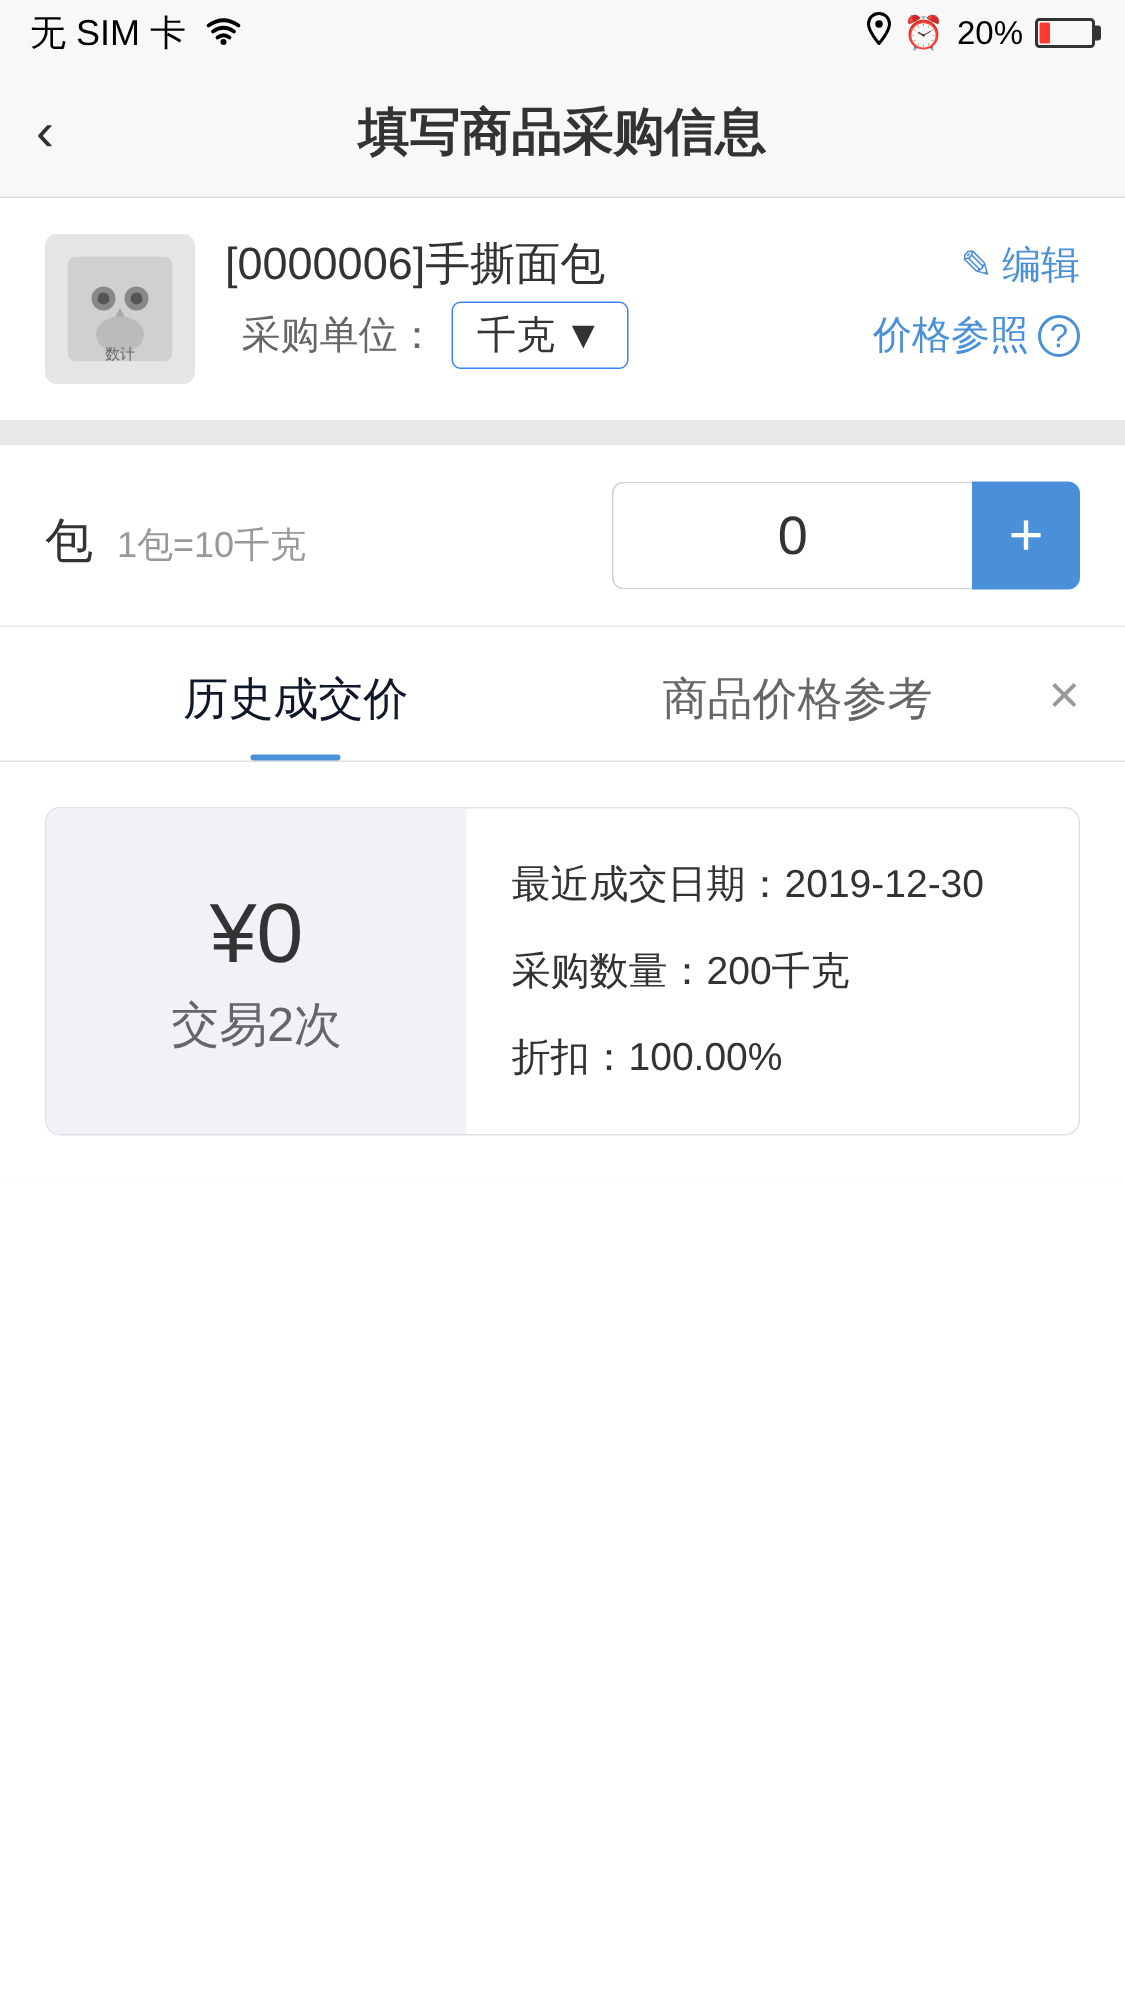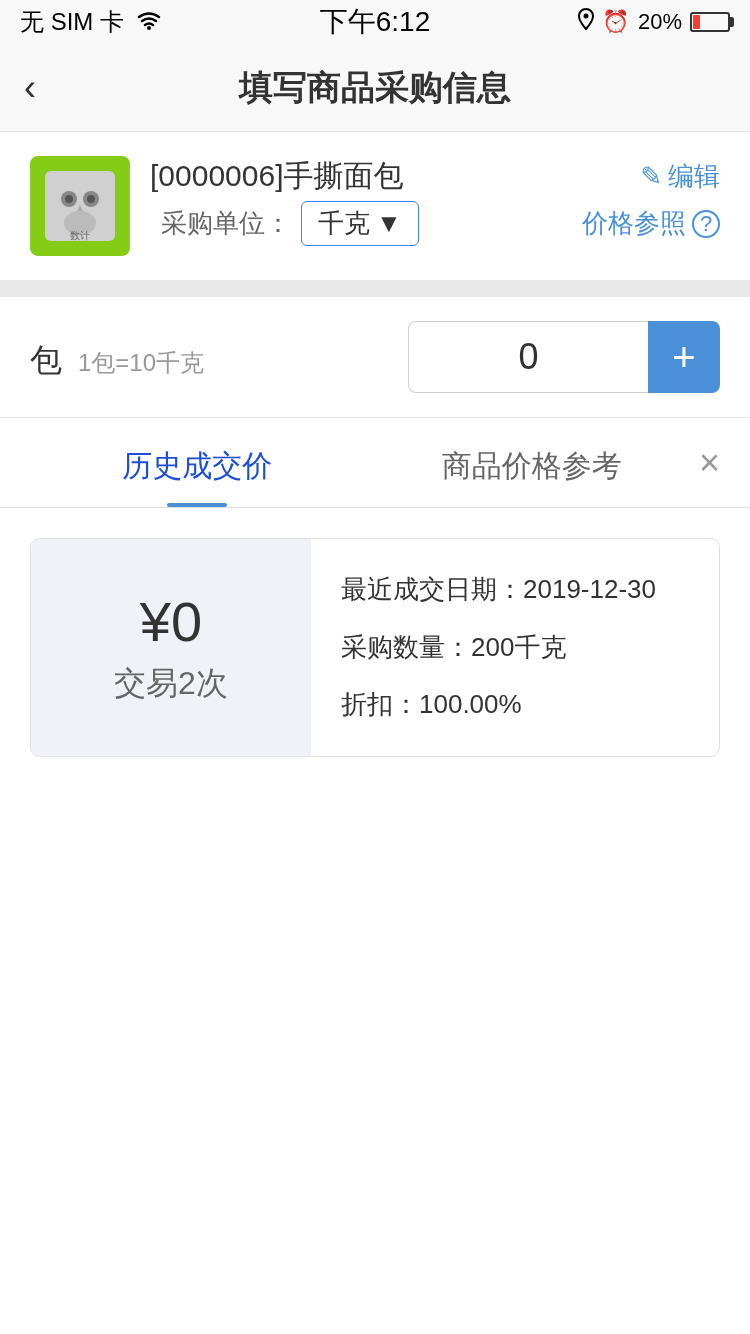--- a/index.html
+++ b/index.html
@@ -100,21 +100,21 @@
       border-bottom: 1px solid #e8e8e8;
     }
     .product-top {
       display: flex;
       align-items: flex-start;
       gap: 20px;
     }
     .product-image {
       width: 100px;
       height: 100px;
-      background: #84cc16;
+      background: #e5e5e5;
       border-radius: 8px;
       display: flex;
       align-items: center;
       justify-content: center;
       flex-shrink: 0;
     }
     .product-image-inner {
       width: 70px;
       height: 70px;
       display: flex;
@@ -249,21 +249,21 @@
     .tab-item {
       flex: 1;
       text-align: center;
       padding: 28px 0 20px;
       font-size: 30px;
       color: #666;
       position: relative;
       cursor: pointer;
     }
     .tab-item.active {
-      color: #1d4ed8;
+      color: #0f172a;
     }
     .tab-item.active::after {
       content: '';
       position: absolute;
       bottom: 0;
       left: 50%;
       transform: translateX(-50%);
       width: 60px;
       height: 4px;
       background: #4a90d9;
@@ -337,21 +337,20 @@
     <span>
       <svg width="30" height="22" viewBox="0 0 30 22">
         <path d="M15 18 Q15 18 15 18" fill="none"></path>
         <path d="M5 9 Q15 2 25 9" fill="none" stroke="#000" stroke-width="2.5" stroke-linecap="round"></path>
         <path d="M8 13 Q15 8 22 13" fill="none" stroke="#000" stroke-width="2.5" stroke-linecap="round"></path>
         <path d="M11 17 Q15 14 19 17" fill="none" stroke="#000" stroke-width="2.5" stroke-linecap="round"></path>
         <circle cx="15" cy="20" r="2" fill="#000"></circle>
       </svg>
     </span>
   </div>
-  <div class="status-center">下午6:12</div>
   <div class="status-right">
     <span>
       <svg width="18" height="22" viewBox="0 0 18 22">
         <path d="M9 1 C5 1 2 4 2 8 C2 13 9 21 9 21 C9 21 16 13 16 8 C16 4 13 1 9 1Z" fill="none" stroke="#000" stroke-width="2"></path>
         <circle cx="9" cy="8" r="2.5" fill="#000"></circle>
       </svg>
     </span>
     <span>⏰</span>
     <span>20%</span>
     <div class="battery">

